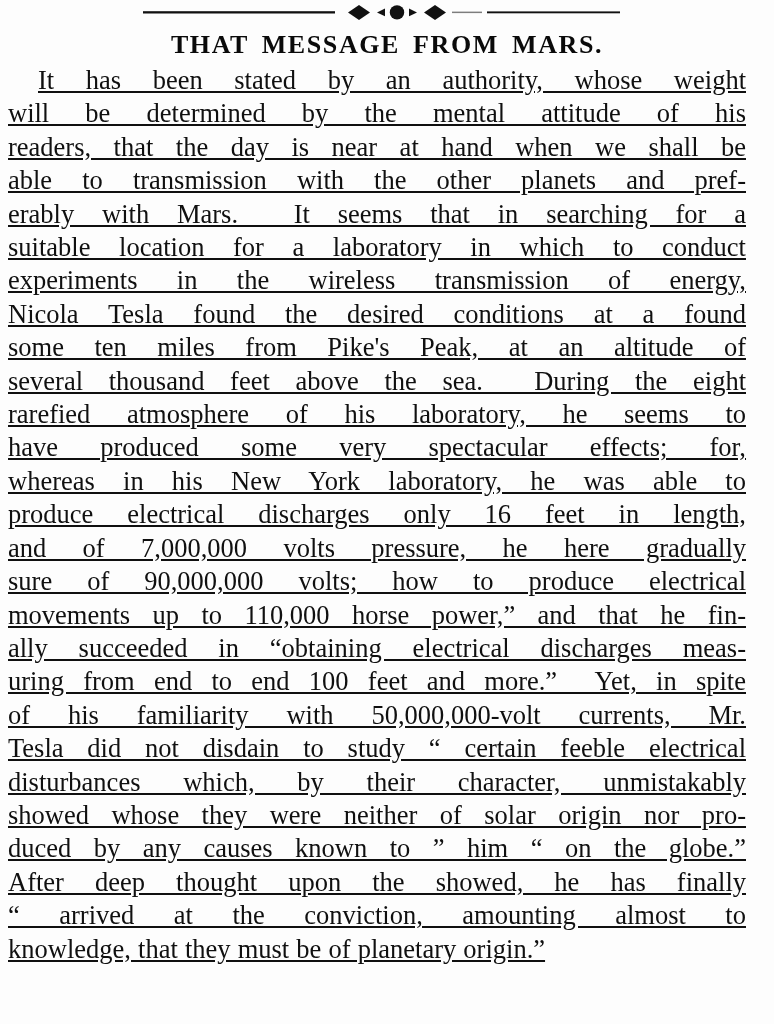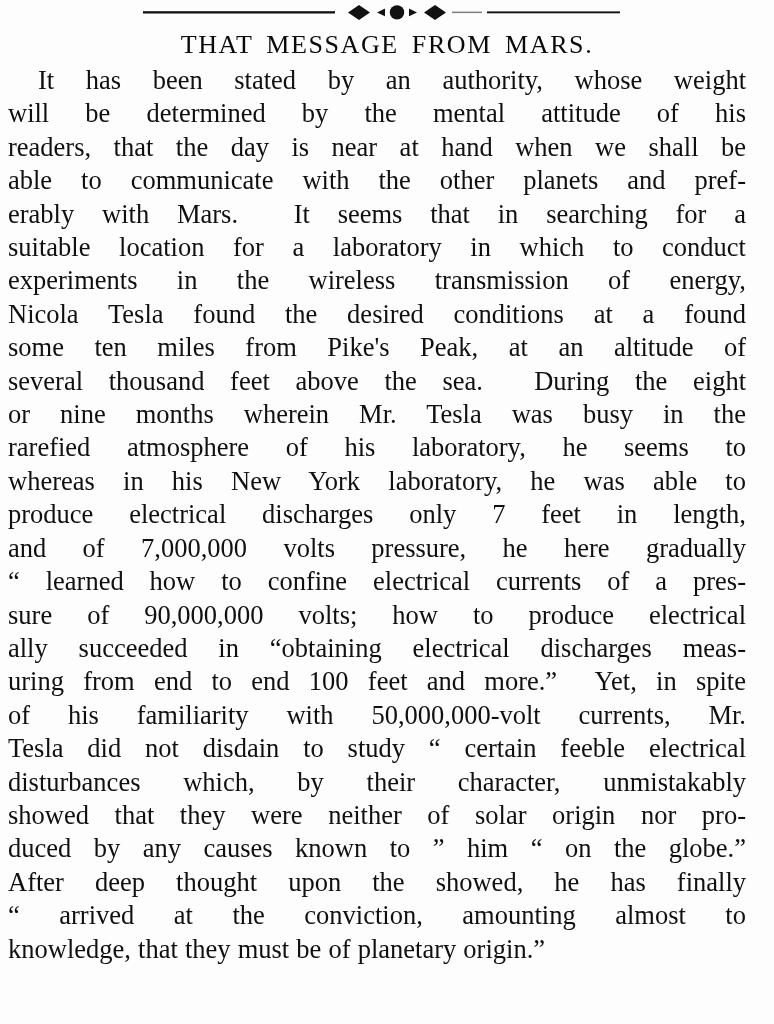--- a/index.html
+++ b/index.html
@@ -35,21 +35,21 @@
     position: absolute;
     left: 0;
     top: 0;
     display: block;
   }
 
   
   .headline {
     text-align: center;
     font-family: "Liberation Serif", "DejaVu Serif", serif;
-    font-weight: normal;
+    font-weight: bold;
     font-size: 26px;
     letter-spacing: 1.6px;
     word-spacing: 5px;
     margin: 0;
     padding: 4px 0 4px 0;
     line-height: 30px;
     color: #0a0a0a;
     -webkit-font-smoothing: none;
   }
 
@@ -74,20 +74,21 @@
     word-spacing: 0.5px;
   }
 
   
   .line {
     display: block;
     text-align: justify;
     text-align-last: justify;
     text-indent: 0;
     white-space: pre-wrap;
+    text-decoration: underline;
   }
 
   .line.first {
     text-indent: 30px;
   }
 
   .line.last {
     text-align: left;
     text-align-last: left;
   }
@@ -117,40 +118,40 @@
     </svg>
   </div>
 
   <h1 class="headline">THAT MESSAGE FROM MARS.</h1>
 
   <div class="article-body">
     <p class="article-paragraph">
       <span class="line first">It has been stated by an authority, whose weight</span>
       <span class="line">will be determined by the mental attitude of his</span>
       <span class="line">readers, that the day is near at hand when we shall be</span>
-      <span class="line">able to communicate with the other planets and pref-</span>
+      <span class="line">able to transmission with the other planets and pref-</span>
       <span class="line">erably with Mars.  It seems that in searching for a</span>
       <span class="line">suitable location for a laboratory in which to conduct</span>
       <span class="line">experiments in the wireless transmission of energy,</span>
       <span class="line">Nicola Tesla found the desired conditions at a found</span>
       <span class="line">some ten miles from Pike's Peak, at an altitude of</span>
       <span class="line">several thousand feet above the sea.  During the eight</span>
-      <span class="line">or nine months wherein Mr. Tesla was busy in the</span>
       <span class="line">rarefied atmosphere of his laboratory, he seems to</span>
+      <span class="line">have produced some very spectacular effects; for,</span>
       <span class="line">whereas in his New York laboratory, he was able to</span>
-      <span class="line">produce electrical discharges only 7 feet in length,</span>
+      <span class="line">produce electrical discharges only 16 feet in length,</span>
       <span class="line">and of 7,000,000 volts pressure, he here gradually</span>
-      <span class="line">“ learned how to confine electrical currents of a pres-</span>
       <span class="line">sure of 90,000,000 volts; how to produce electrical</span>
+      <span class="line">movements up to 110,000 horse power,” and that he fin-</span>
       <span class="line">ally succeeded in “obtaining electrical discharges meas-</span>
       <span class="line">uring from end to end 100 feet and more.”  Yet, in spite</span>
       <span class="line">of his familiarity with 50,000,000-volt currents, Mr.</span>
       <span class="line">Tesla did not disdain to study “ certain feeble electrical</span>
       <span class="line">disturbances which, by their character, unmistakably</span>
-      <span class="line">showed that they were neither of solar origin nor pro-</span>
+      <span class="line">showed whose they were neither of solar origin nor pro-</span>
       <span class="line">duced by any causes known to ” him “ on the globe.”</span>
       <span class="line">After deep thought upon the showed, he has finally</span>
       <span class="line">“ arrived at the conviction, amounting almost to</span>
       <span class="line last">knowledge, that they must be of planetary origin.”</span>
     </p>
   </div>
 
 </div>
 
 </body></html>

